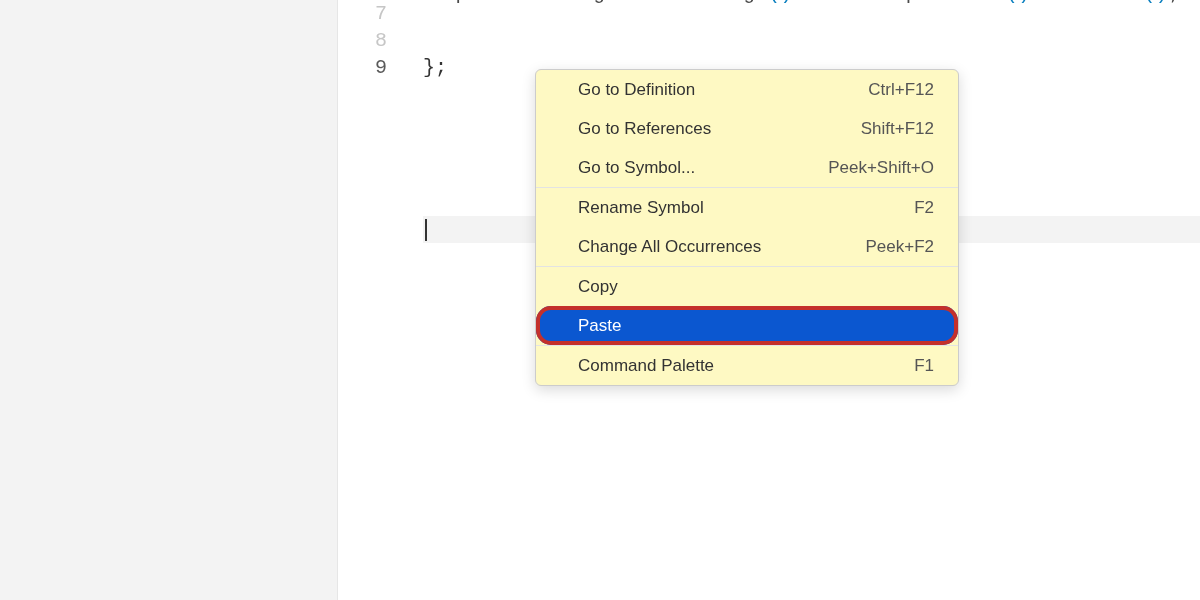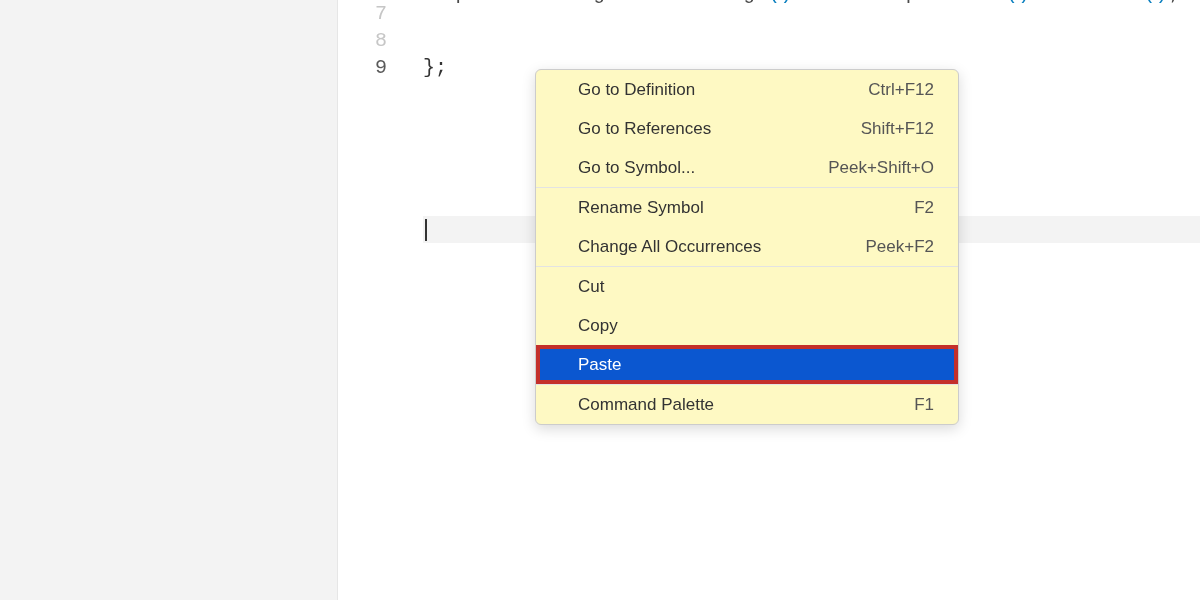--- a/index.html
+++ b/index.html
@@ -117,20 +117,21 @@
     .menu-sep {
       height: 1px;
       background: #e3e3e3;
       margin: 0;
     }
     .menu-item.hover {
       background: #0b57d0;
       color: #fff;
       outline: 4px solid #c4302b;
       outline-offset: -4px;
+      border-radius: 15px;
     }
     .menu-item .chev svg { display: block; }
     .menu-item .chev path { stroke: #666; }
   </style>
 </head>
 <body>
 
 <div class="left-edge"></div>
 
 <div class="below-empty"></div>
@@ -175,24 +176,20 @@
     <span class="kb">F2</span>
   </div>
   <div class="menu-item">
     <span class="lbl">Change All Occurrences</span>
     <span class="kb">Peek+F2</span>
   </div>
 
   <div class="menu-sep"></div>
 
   <div class="menu-item">
-    <span class="lbl">Cut</span>
-    <span class="kb"></span>
-  </div>
-  <div class="menu-item">
     <span class="lbl">Copy</span>
     <span class="kb"></span>
   </div>
   <div class="menu-item hover">
     <span class="lbl">Paste</span>
     <span class="kb"></span>
   </div>
 
   <div class="menu-sep"></div>
 

